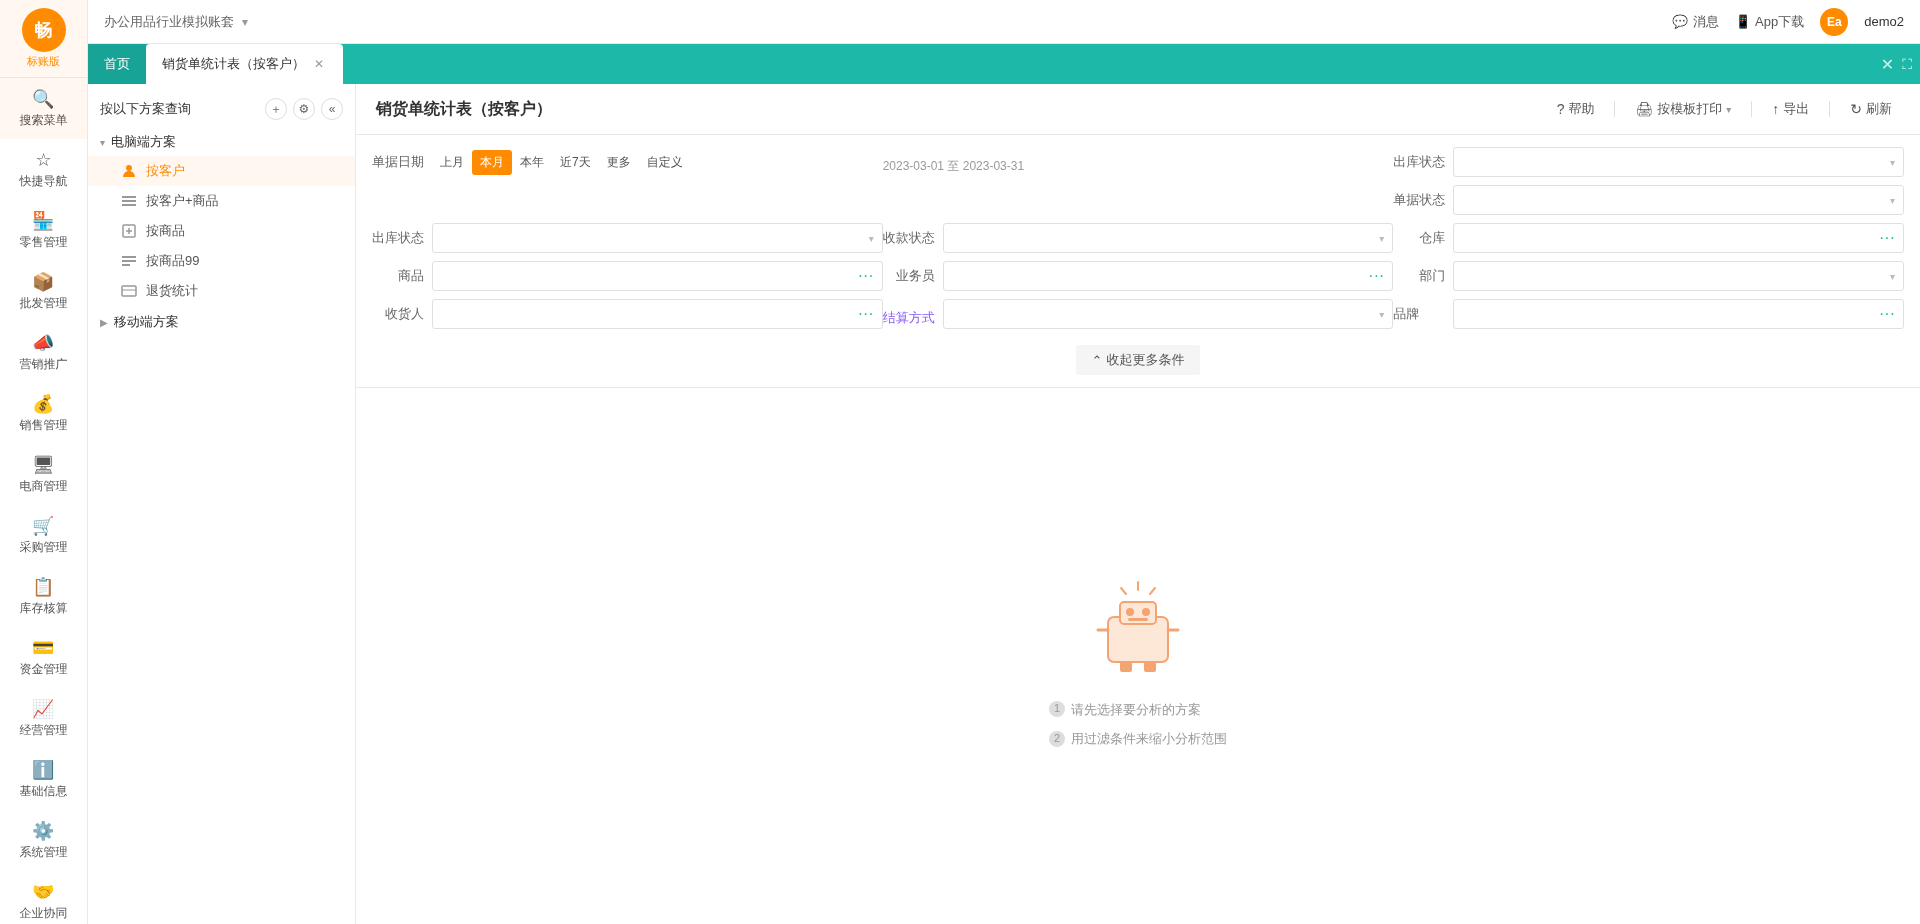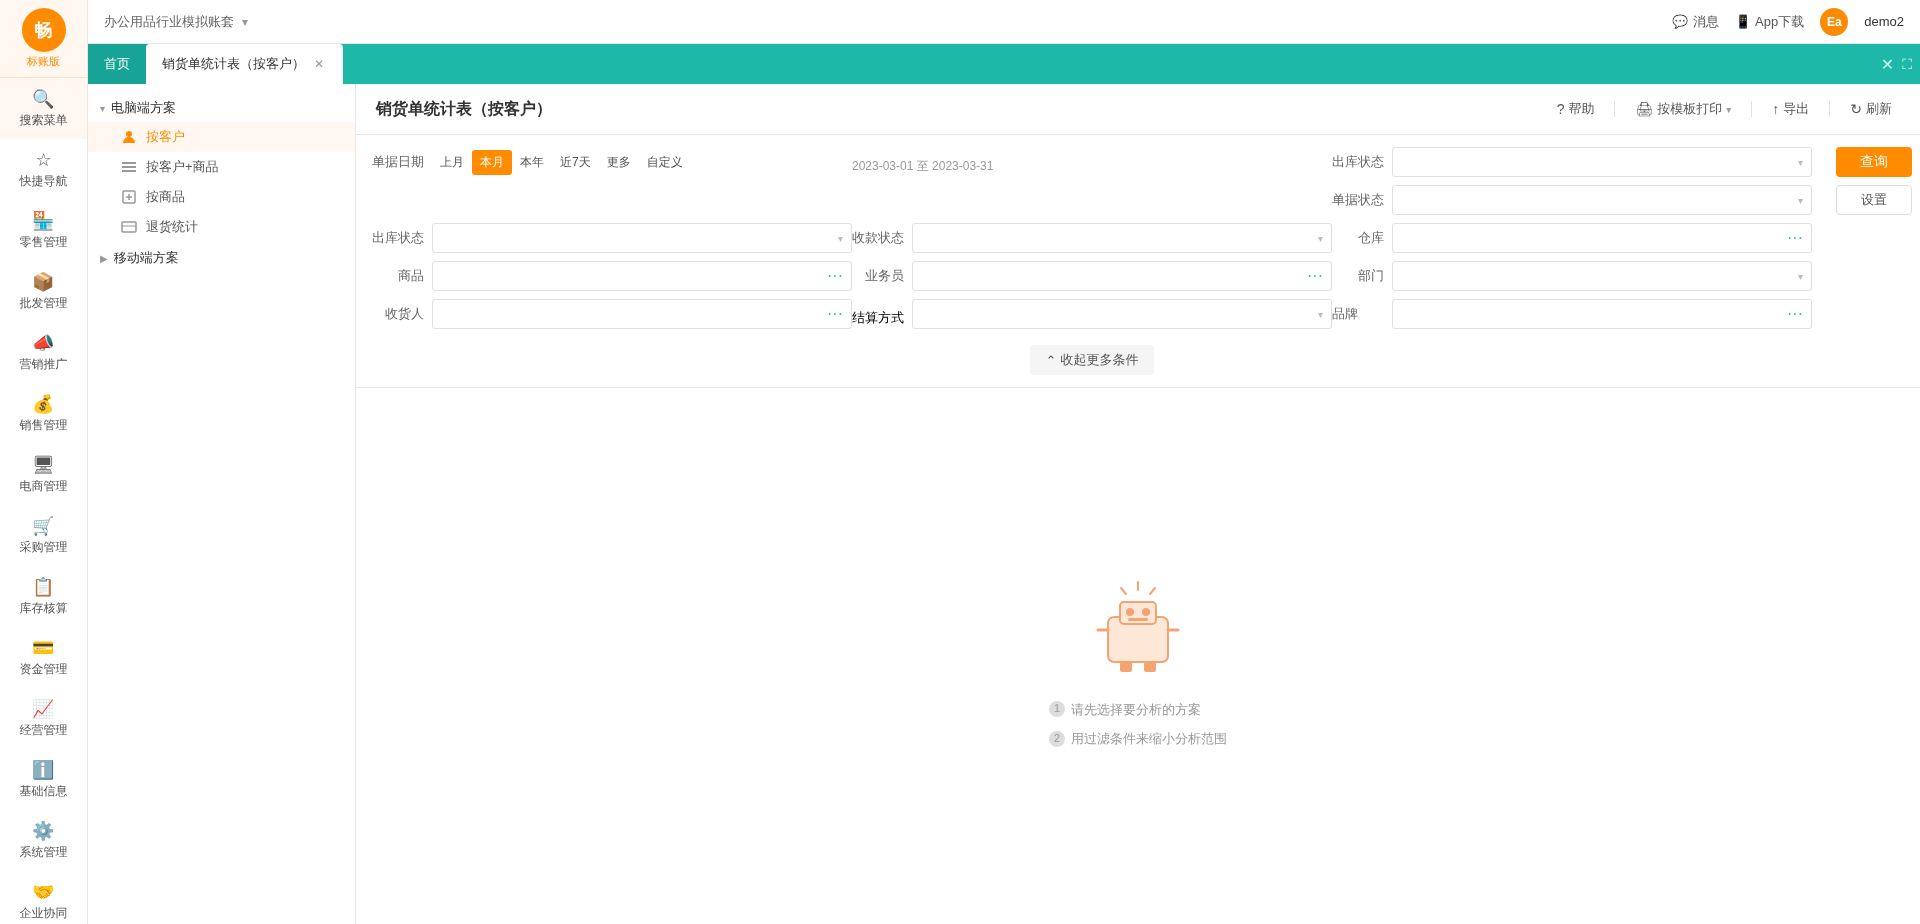--- a/index.html
+++ b/index.html
@@ -189,20 +189,28 @@
     <div style="flex:1"></div>
     <div style="display:flex;gap:8px;align-items:center;padding-right:8px;">
       <span style="color:rgba(255,255,255,0.8);cursor:pointer;font-size:16px;">✕</span>
       <span style="color:rgba(255,255,255,0.8);cursor:pointer;font-size:14px;">⛶</span>
     </div>
   </div>
 
   <div class="content-area">
 
     <div class="scheme-panel">
+      <div class="scheme-header">
+        <span>按以下方案查询</span>
+        <div class="scheme-header-actions">
+          <div class="scheme-action-btn">＋</div>
+          <div class="scheme-action-btn">⚙</div>
+          <div class="scheme-action-btn">«</div>
+        </div>
+      </div>
 
       <div class="scheme-group">
         <div class="scheme-group-title">
           <span class="expand-icon">▾</span>
           <span>电脑端方案</span>
         </div>
         <div class="scheme-item active">
           <div class="scheme-item-icon">
             <svg width="16" height="16" viewBox="0 0 16 16" fill="#ff8c00">
                 <circle cx="8" cy="5" r="3"></circle>
@@ -222,20 +230,30 @@
           <span>按客户+商品</span>
         </div>
         <div class="scheme-item">
           <div class="scheme-item-icon">
             <svg width="16" height="16" viewBox="0 0 16 16" fill="#999">
                 <rect x="2" y="2" width="12" height="12" rx="1" stroke="#999" stroke-width="1.5" fill="none"></rect>
                 <path d="M5 8h6M8 5v6" stroke="#999" stroke-width="1.5"></path>
               </svg>
           </div>
           <span>按商品</span>
+        </div>
+        <div class="scheme-item">
+          <div class="scheme-item-icon">
+            <svg width="16" height="16" viewBox="0 0 16 16" fill="#999">
+                <rect x="1" y="3" width="14" height="2"></rect>
+                <rect x="1" y="7" width="14" height="2"></rect>
+                <rect x="1" y="11" width="8" height="2"></rect>
+              </svg>
+          </div>
+          <span>按商品99</span>
         </div>
         <div class="scheme-item">
           <div class="scheme-item-icon">
             <svg width="16" height="16" viewBox="0 0 16 16" fill="#999">
                 <rect x="1" y="3" width="14" height="10" rx="1" stroke="#999" stroke-width="1.5" fill="none"></rect>
                 <path d="M1 7h14" stroke="#999" stroke-width="1"></path>
               </svg>
           </div>
           <span>退货统计</span>
         </div>
@@ -369,21 +387,21 @@
 
           <div style="display:grid;grid-template-columns:1fr 1fr 1fr;gap:0;margin-bottom:8px;">
             <div style="display:flex;align-items:center;">
               <span style="color:#666;font-size:13px;min-width:60px;text-align:right;padding-right:8px;flex-shrink:0;">收货人</span>
               <div class="select-box border-box" style="flex:1;">
                 <span style="color:#bbb;"></span>
                 <span class="dots" style="color:#1db8a8;">···</span>
               </div>
             </div>
             <div style="display:flex;align-items:center;">
-              <span style="color:#000000;font-size:13px;min-width:60px;text-align:left;padding-right:8px;flex-shrink:0;margin-top:8px;">结算方式</span>
+              <span style="color:#8b5cf6;font-size:13px;min-width:60px;text-align:left;padding-right:8px;flex-shrink:0;margin-top:8px;">结算方式</span>
               <div class="select-box border-box" style="flex:1;">
                 <span style="color:#bbb;"></span>
                 <span class="arrow">▾</span>
               </div>
             </div>
             <div style="display:flex;align-items:center;">
               <span style="color:#666;font-size:13px;min-width:60px;text-align:left;padding-right:8px;flex-shrink:0;">品牌</span>
               <div class="select-box border-box" style="flex:1;">
                 <span style="color:#bbb;"></span>
                 <span class="dots" style="color:#1db8a8;">···</span>
@@ -392,24 +410,20 @@
           </div>
 
           <div style="display:flex;justify-content:center;margin-top:4px;">
             <div class="collapse-btn">
               <span>⌃</span>
               <span>收起更多条件</span>
             </div>
           </div>
         </div>
 
-        <div class="query-panel">
-          <button class="query-btn">查询</button>
-          <button class="setting-btn">设置</button>
-        </div>
       </div>
 
       <div class="empty-state">
         <div class="empty-icon">
           <svg width="120" height="120" viewBox="0 0 120 120">
 
             <rect x="30" y="55" width="60" height="45" rx="6" fill="#fde8d8" stroke="#f4a373" stroke-width="2"></rect>
             <rect x="42" y="40" width="36" height="22" rx="4" fill="#fde8d8" stroke="#f4a373" stroke-width="2"></rect>
             <circle cx="52" cy="50" r="4" fill="#f4a373"></circle>
             <circle cx="68" cy="50" r="4" fill="#f4a373"></circle>

